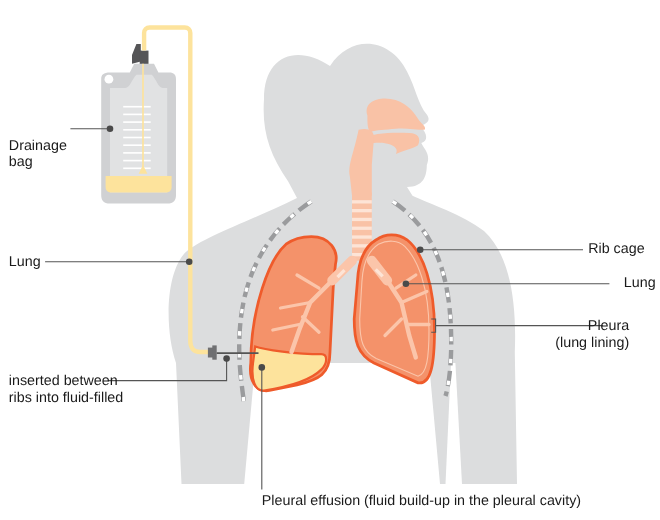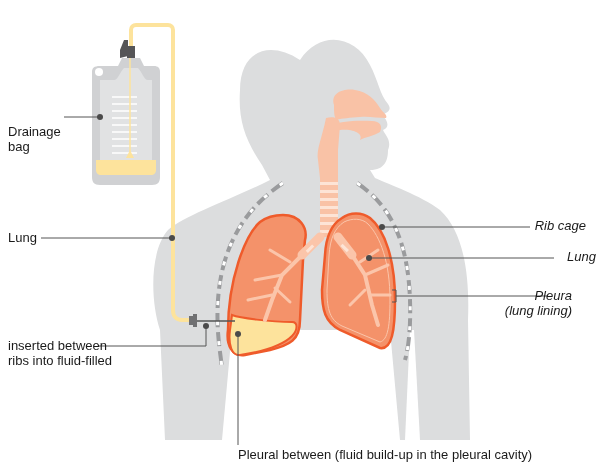--- a/index.html
+++ b/index.html
@@ -1,21 +1,21 @@
 <!DOCTYPE html>
 <html><head>
   <meta charset="utf-8">
   <style>
     html, body { margin: 0; padding: 0; background: #ffffff; }
     body { width: 600px; height: 473px; position: relative; overflow: hidden;
            font-family: "Liberation Sans", sans-serif; }
     #diagram { position: absolute; left: 0; top: 0; }
     .lbl { position: absolute; font-size: 13px; line-height: 15px; color: #1a1a1a;
            font-family: "Liberation Sans", sans-serif; white-space: nowrap; }
-    .lbl.right { text-align: right; font-style: italic; }
+    .lbl.right { text-align: right; }
   </style>
 </head>
 <body>
 
 <svg id="diagram" width="600" height="473" viewBox="0 0 600 473" xmlns="http://www.w3.org/2000/svg">
 
   <g fill="#dcddde">
 
     <path d="M300,60 C270,40 240,50 240,90 C238,120 245,140 262,165 L270,180
              C230,200 185,215 168,230 C150,250 150,300 160,330 L165,440 L232,440 L236,330
@@ -158,13 +158,13 @@
 
 <div class="lbl right" style="right:14px; top:218px;">Rib cage</div>
 
 <div class="lbl right" style="right:4px; top:249px;">Lung</div>
 
 <div class="lbl right" style="right:28px; top:288px;">
   <div>Pleura</div>
   <div>(lung lining)</div>
 </div>
 
-<div class="lbl" style="left:238px; top:447px;">Pleural between (fluid build-up in the pleural cavity)</div>
+<div class="lbl" style="left:238px; top:447px;">Pleural effusion (fluid build-up in the pleural cavity)</div>
 
 </body></html>

